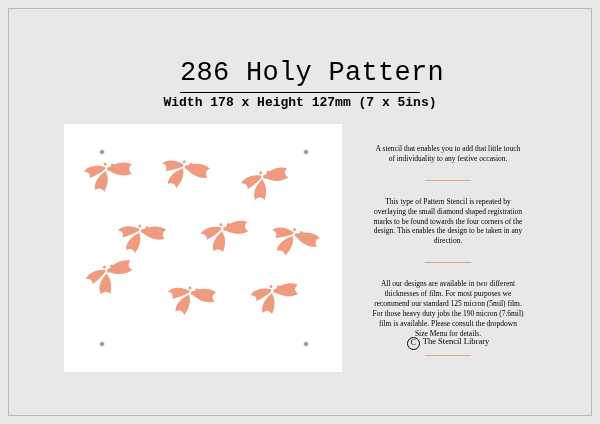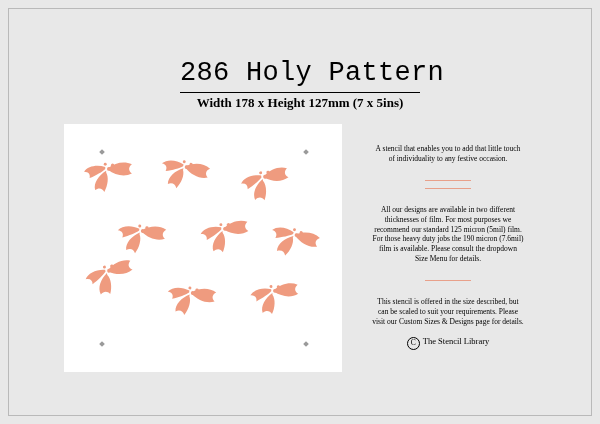--- a/index.html
+++ b/index.html
@@ -51,21 +51,21 @@
     background: #000;
   }
   .subtitle {
     position: absolute;
     left: 0;
     top: 95px;
     width: 600px;
     text-align: center;
     font-size: 13px;
     font-weight: bold;
-    font-family: Liberation Serif, serif;
+    font-family: Liberation Mono, monospace;
   }
 
   
   .panel {
     position: absolute;
     left: 64px;
     top: 124px;
     width: 278px;
     height: 248px;
     background: #ffffff;
@@ -222,23 +222,23 @@
           <circle cx="5" cy="-3" r="1.8"></circle>
           <circle cx="-3" cy="-4" r="1.6"></circle>
         </g>
       </g>
     </svg>
   </div>
 
   <div class="textcol">
     <p class="para">A stencil that enables you to add that little touch of individuality to any festive occasion.</p>
     <div class="sep"></div>
+    <p class="para">This type of Pattern Stencil is repeated by overlaying the small diamond shaped registration marks to be found towards the four corners of the design.  This enables the design to be taken in any direction.</p>
     <div class="sep"></div>
     <p class="para">All our designs are available in two different thicknesses of film.  For most purposes we recommend our standard 125 micron (5mil) film.  For those heavy duty jobs the 190 micron (7.6mil) film is available.   Please consult the dropdown Size Menu for details.</p>
     <div class="sep"></div>
-    <p class="para">This stencil is offered in the size described, but can be scaled to suit your requirements.  Please visit our Custom Sizes &amp; Designs page for details.</p>
   </div>
 
   <div class="copyline">
     <span class="cmark">C</span><span>The Stencil Library</span>
   </div>
 
 </div>
 
 </body></html>

